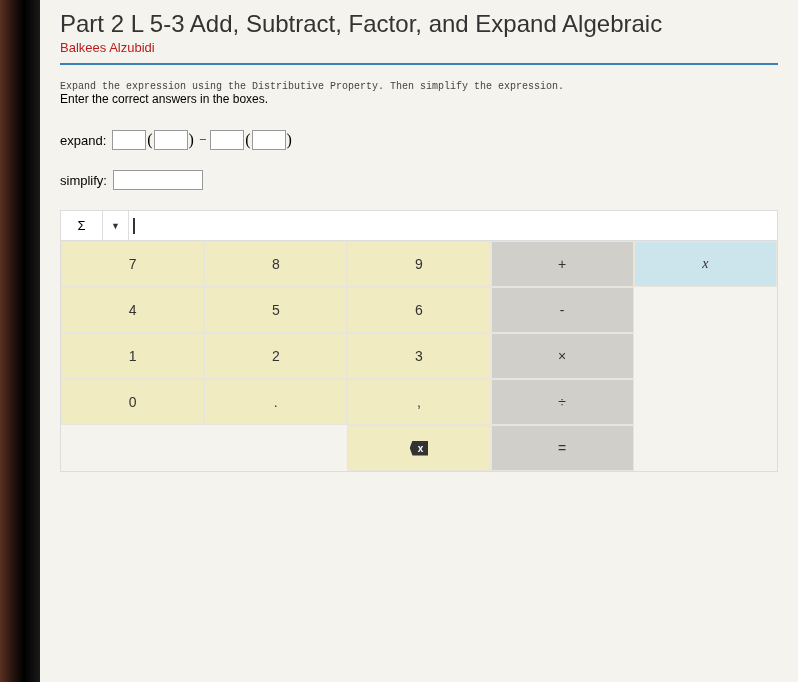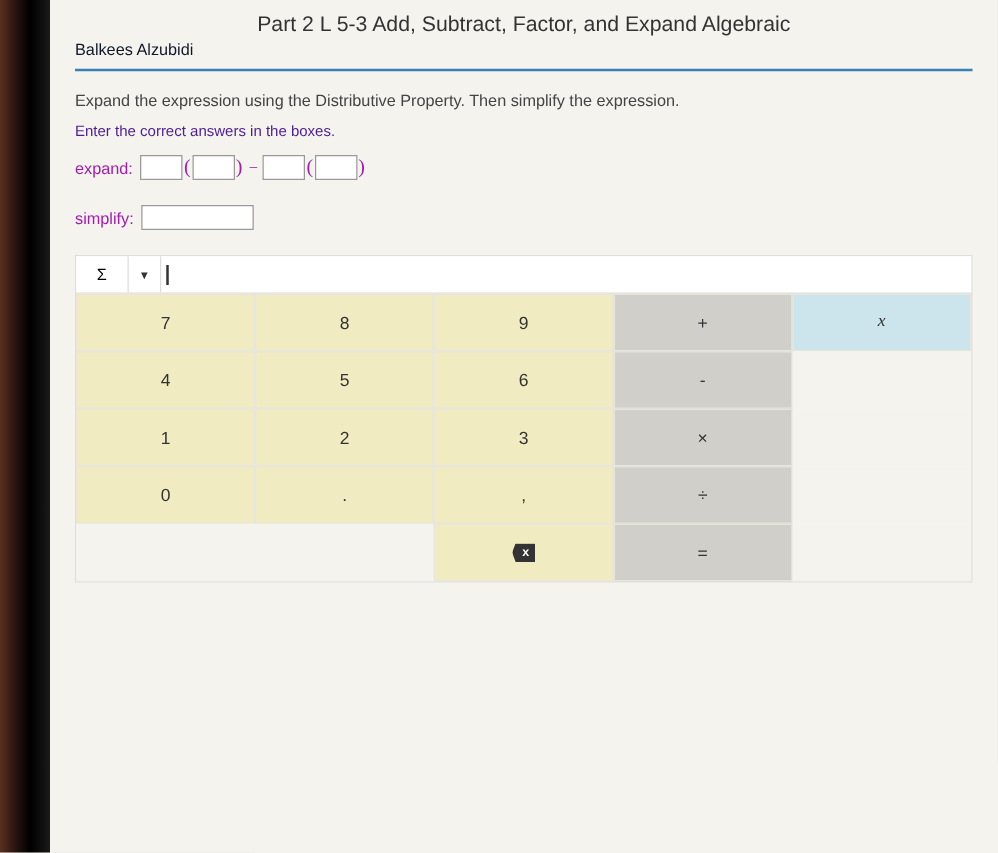--- a/index.html
+++ b/index.html
@@ -17,72 +17,71 @@
       padding: 10px 20px 0 20px;
       position: relative;
     }
     .left-edge {
       position: absolute;
       left: 0; top: 0; bottom: 0;
       width: 40px;
       background: linear-gradient(to right, #5a3020 0%, #2a1510 30%, #000 60%, #1a1a1a 100%);
     }
     .header-title {
-      font-size: 17px;
+      font-size: 24px;
       color: #333;
       font-weight: normal;
       margin-bottom: 2px;
-      text-align: center;
     }
     .header-sub {
       font-size: 13px;
-      color: #0f172a;
+      color: #b91c1c;
       margin-bottom: 8px;
     }
     .hr-line {
       border: none;
       border-top: 2px solid #3a7fb5;
       margin-bottom: 16px;
     }
     .instruction {
-      font-size: 13px;
+      font-size: 10px;
       color: #444;
-      margin-bottom: 10px;
+      font-family: Liberation Mono, monospace;
     }
     .expression {
       font-size: 14px;
       color: #333;
       margin-bottom: 10px;
       font-family: 'Times New Roman', serif;
     }
     .instruction2 {
       font-size: 12px;
-      color: #4c1d95;
-      margin-bottom: 12px;
+      color: #000000;
+      margin-bottom: 24px;
     }
     .hints-box {
       border: 1px solid #d8d5cc;
       padding: 14px;
       margin-bottom: 30px;
       background: #f2f0e8;
     }
     .show-hints-btn {
       background: #e8e6de;
       border: 1px solid #d0cdc4;
       padding: 8px 22px;
       font-size: 12px;
       color: #444;
       cursor: pointer;
     }
     .answer-row {
       display: flex;
       align-items: center;
       margin-bottom: 20px;
       font-size: 13px;
-      color: #a21caf;
+      color: #000000;
     }
     .answer-label {
       margin-right: 6px;
     }
     .answer-box {
       display: inline-block;
       border: 1px solid #999;
       background: #fff;
       height: 20px;
       width: 34px;

